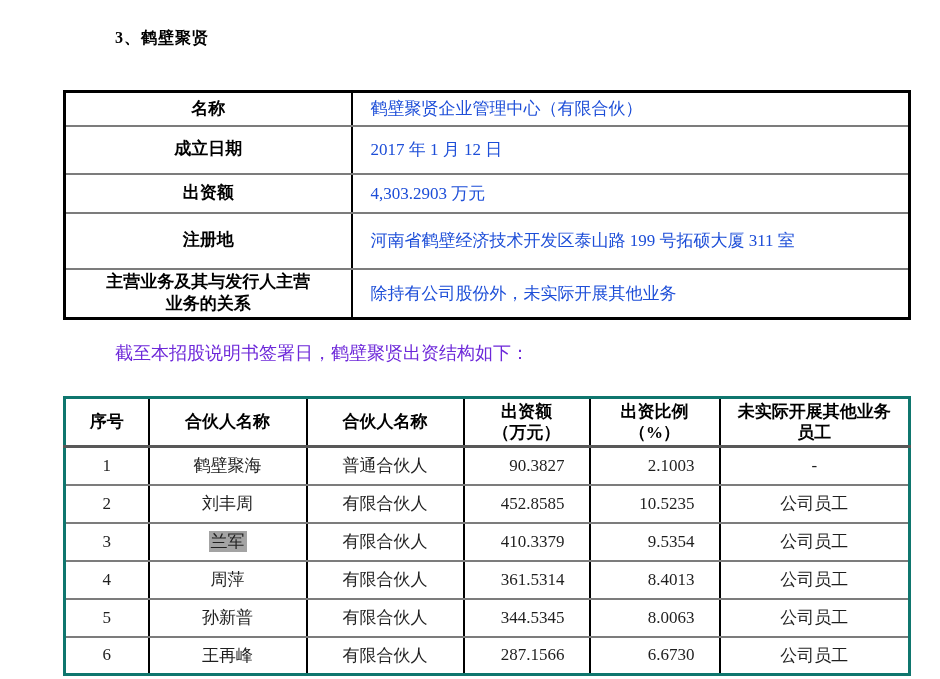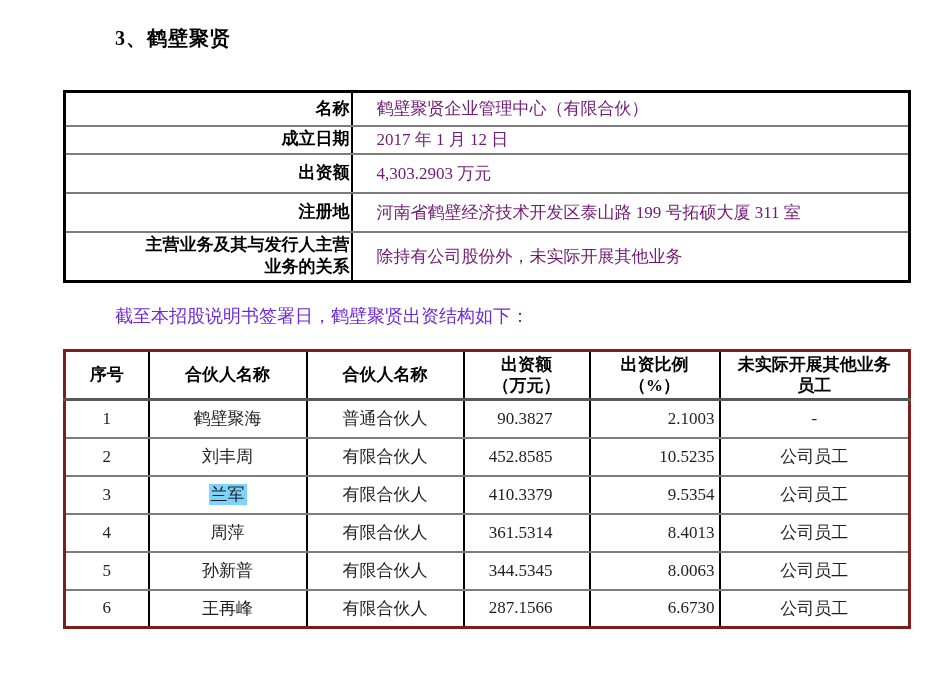--- a/index.html
+++ b/index.html
@@ -2,59 +2,59 @@
 <html><head>
 <meta charset="utf-8">
 <style>
   html,body{margin:0;padding:0;}
   body{
     width:940px;height:679px;overflow:hidden;background:#ffffff;
     font-family:"Liberation Serif","DejaVu Serif",serif;color:#1a1a1a;
   }
   .page{position:relative;width:940px;height:679px;}
   .section-title{
-    margin:26px 0 0 115px;font-size:20px;font-weight:bold;color:#000;
+    margin:26px 0 0 115px;font-size:16px;font-weight:bold;color:#000;
     letter-spacing:1px;line-height:24px;
   }
   table{border-collapse:collapse;table-layout:fixed;margin-left:63px;}
   .info-table{width:845px;margin-top:40px;border:3px solid #000;}
   .info-table td{
     border:2px solid #000;
     border-top:2px solid #7c7c7c;border-bottom:2px solid #7c7c7c;
     font-size:17px;vertical-align:middle;overflow:hidden;
   }
   .info-table tr:nth-child(1){height:34px;}
-  .info-table tr:nth-child(2){height:28px;}
+  .info-table tr:nth-child(2){height:48px;}
   .info-table tr:nth-child(3){height:39px;}
-  .info-table tr:nth-child(4){height:39px;}
+  .info-table tr:nth-child(4){height:56px;}
   .info-table tr:nth-child(5){height:50px;}
   .info-table .lbl{
-    width:287px;text-align:right;font-weight:bold;color:#000;
+    width:287px;text-align:center;font-weight:bold;color:#000;
     white-space:pre-line;line-height:1.3;
   }
-  .info-table .val{padding-left:24px;color:#701a75;}
+  .info-table .val{padding-left:18px;color:#1d4ed8;}
   .intro{
     margin:20px 0 0 115px;font-size:18px;color:#6d28d9;line-height:26px;
   }
-  .partner-table{width:845px;margin-top:20px;border:3px solid #7f1d1d;}
+  .partner-table{width:845px;margin-top:30px;border:3px solid #0f766e;}
   .partner-table th,.partner-table td{
     border:2px solid #000;
     border-top:2px solid #7c7c7c;border-bottom:2px solid #7c7c7c;
     font-size:17px;vertical-align:middle;overflow:hidden;
   }
   .partner-table thead tr{height:49px;}
   .partner-table thead th{
     font-weight:bold;color:#000;text-align:center;white-space:pre-line;
     line-height:1.25;border-bottom:3px solid #585858;
   }
   .partner-table tbody tr{height:38px;}
   .partner-table td{text-align:center;color:#1f1f1f;}
   .partner-table td.num{text-align:right;}
-  .partner-table td.amount{padding-right:36px;font-family:Liberation Serif, serif;}
-  .partner-table td.ratio{padding-right:4px;}
+  .partner-table td.amount{padding-right:24px;font-family:Liberation Serif, serif;}
+  .partner-table td.ratio{padding-right:24px;}
   .hl{padding:1px 2px;}
   col.c-no{width:84px;}
   col.c-name{width:158px;}
   col.c-type{width:157px;}
   col.c-amount{width:126px;}
   col.c-ratio{width:130px;}
   col.c-emp{width:190px;}
 </style>
 </head>
 <body>
@@ -129,21 +129,21 @@
       <tr>
         <td>2</td>
         <td>刘丰周</td>
         <td>有限合伙人</td>
         <td class="num amount">452.8585</td>
         <td class="num ratio">10.5235</td>
         <td>公司员工</td>
       </tr>
       <tr>
         <td>3</td>
-        <td><span class="hl" style="background-color: #7dd3fc;">兰军</span></td>
+        <td><span class="hl" style="background-color: #a3a3a3;">兰军</span></td>
         <td>有限合伙人</td>
         <td class="num amount">410.3379</td>
         <td class="num ratio">9.5354</td>
         <td>公司员工</td>
       </tr>
       <tr>
         <td>4</td>
         <td>周萍</td>
         <td>有限合伙人</td>
         <td class="num amount">361.5314</td>

